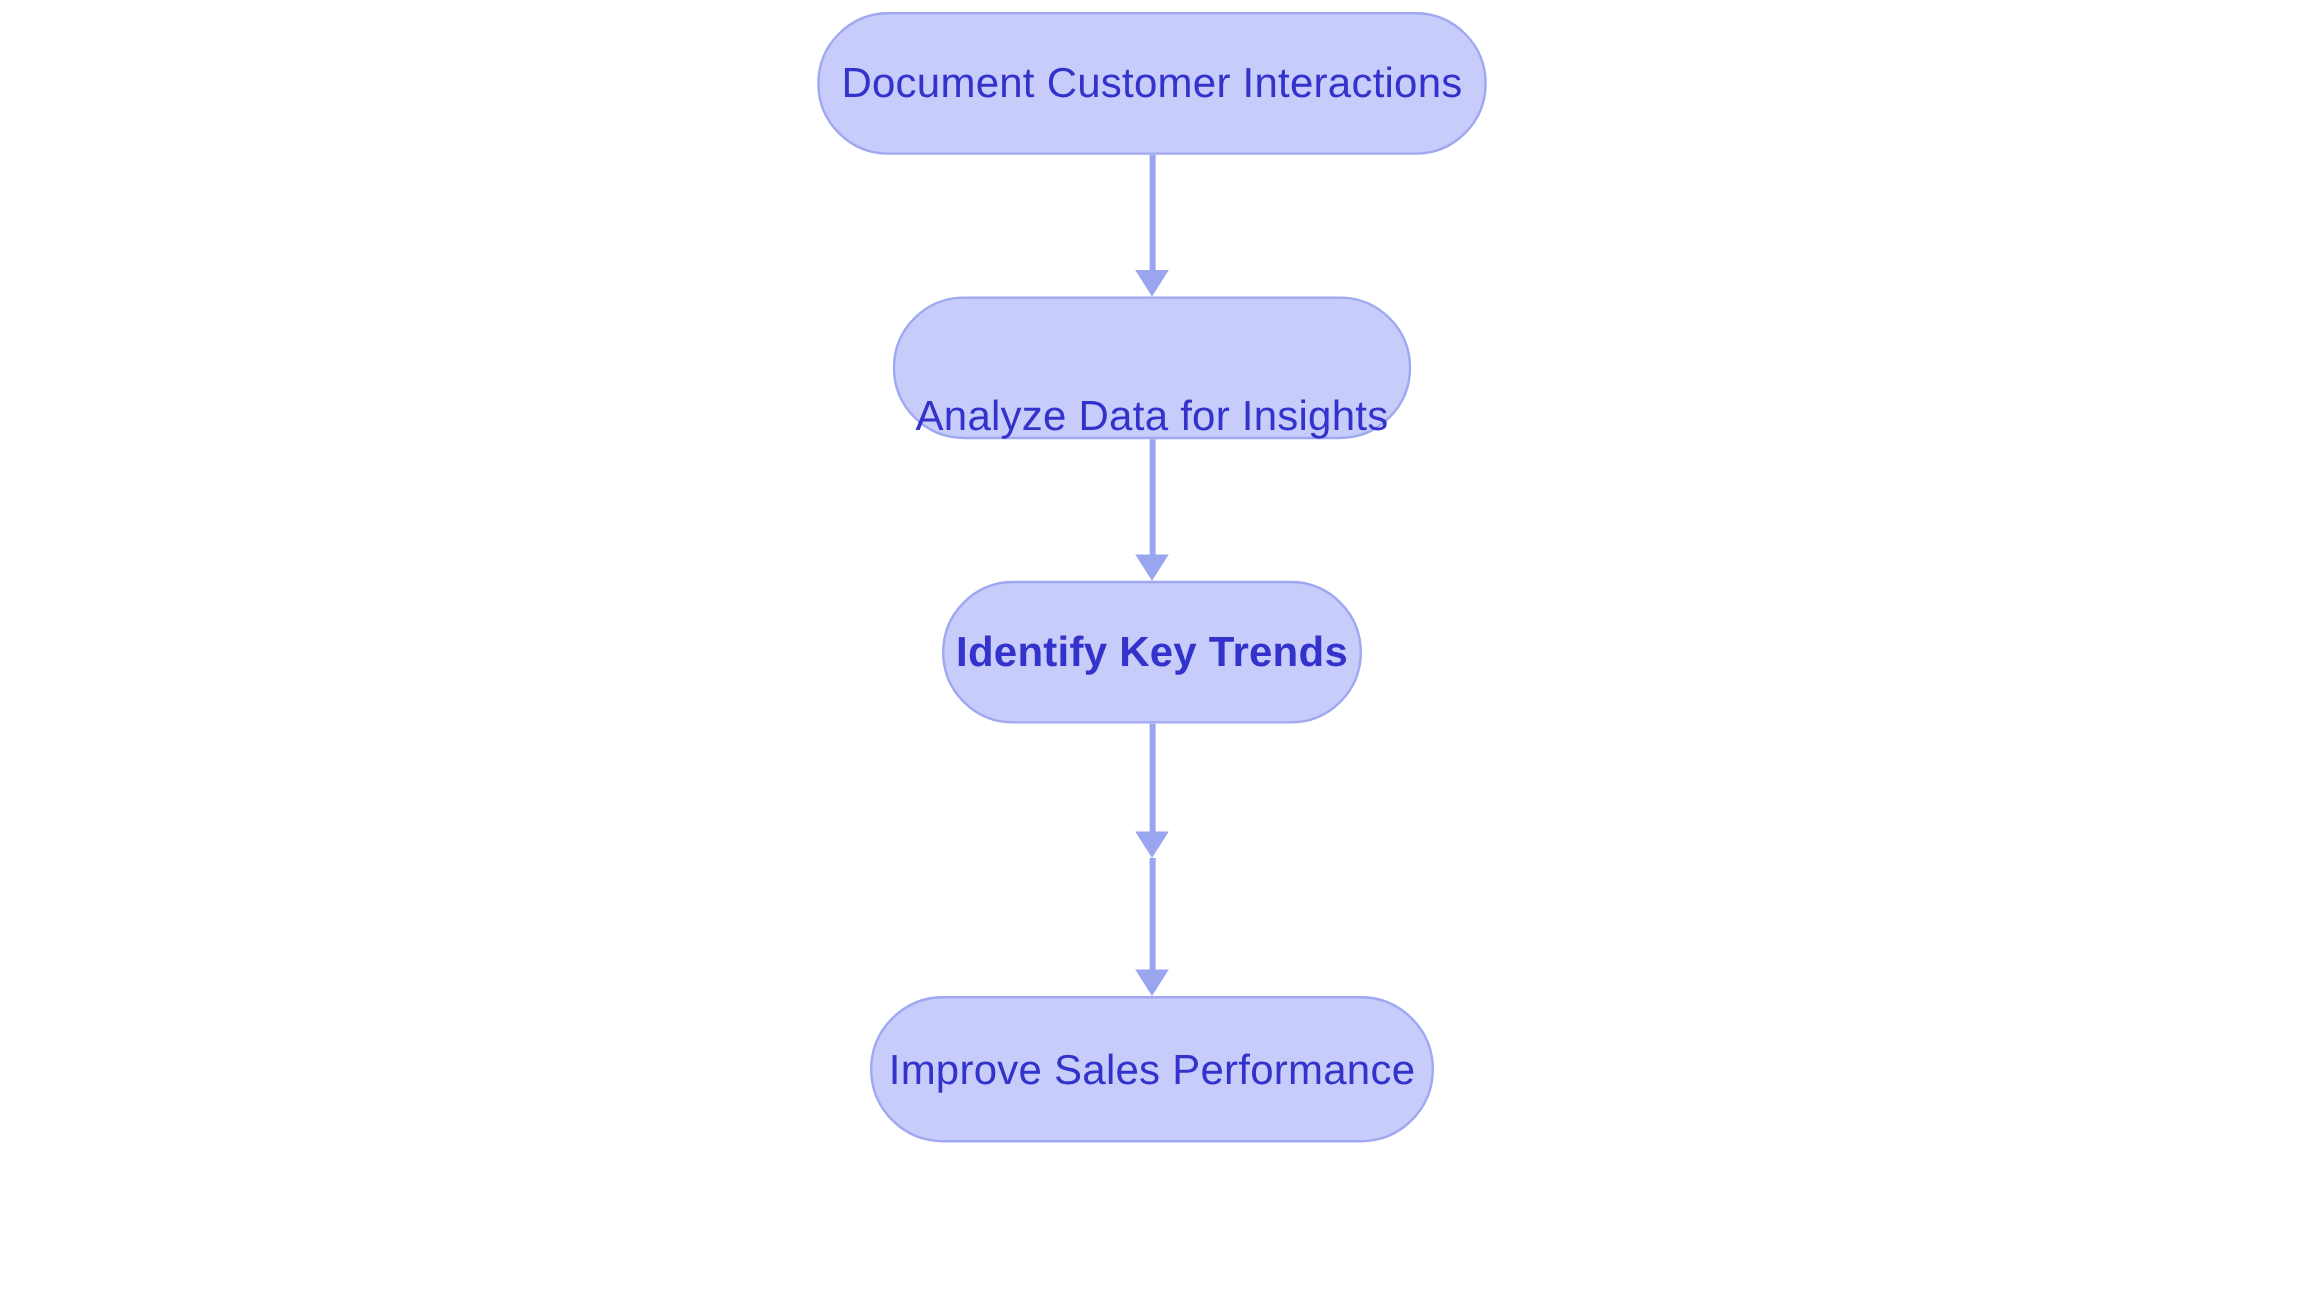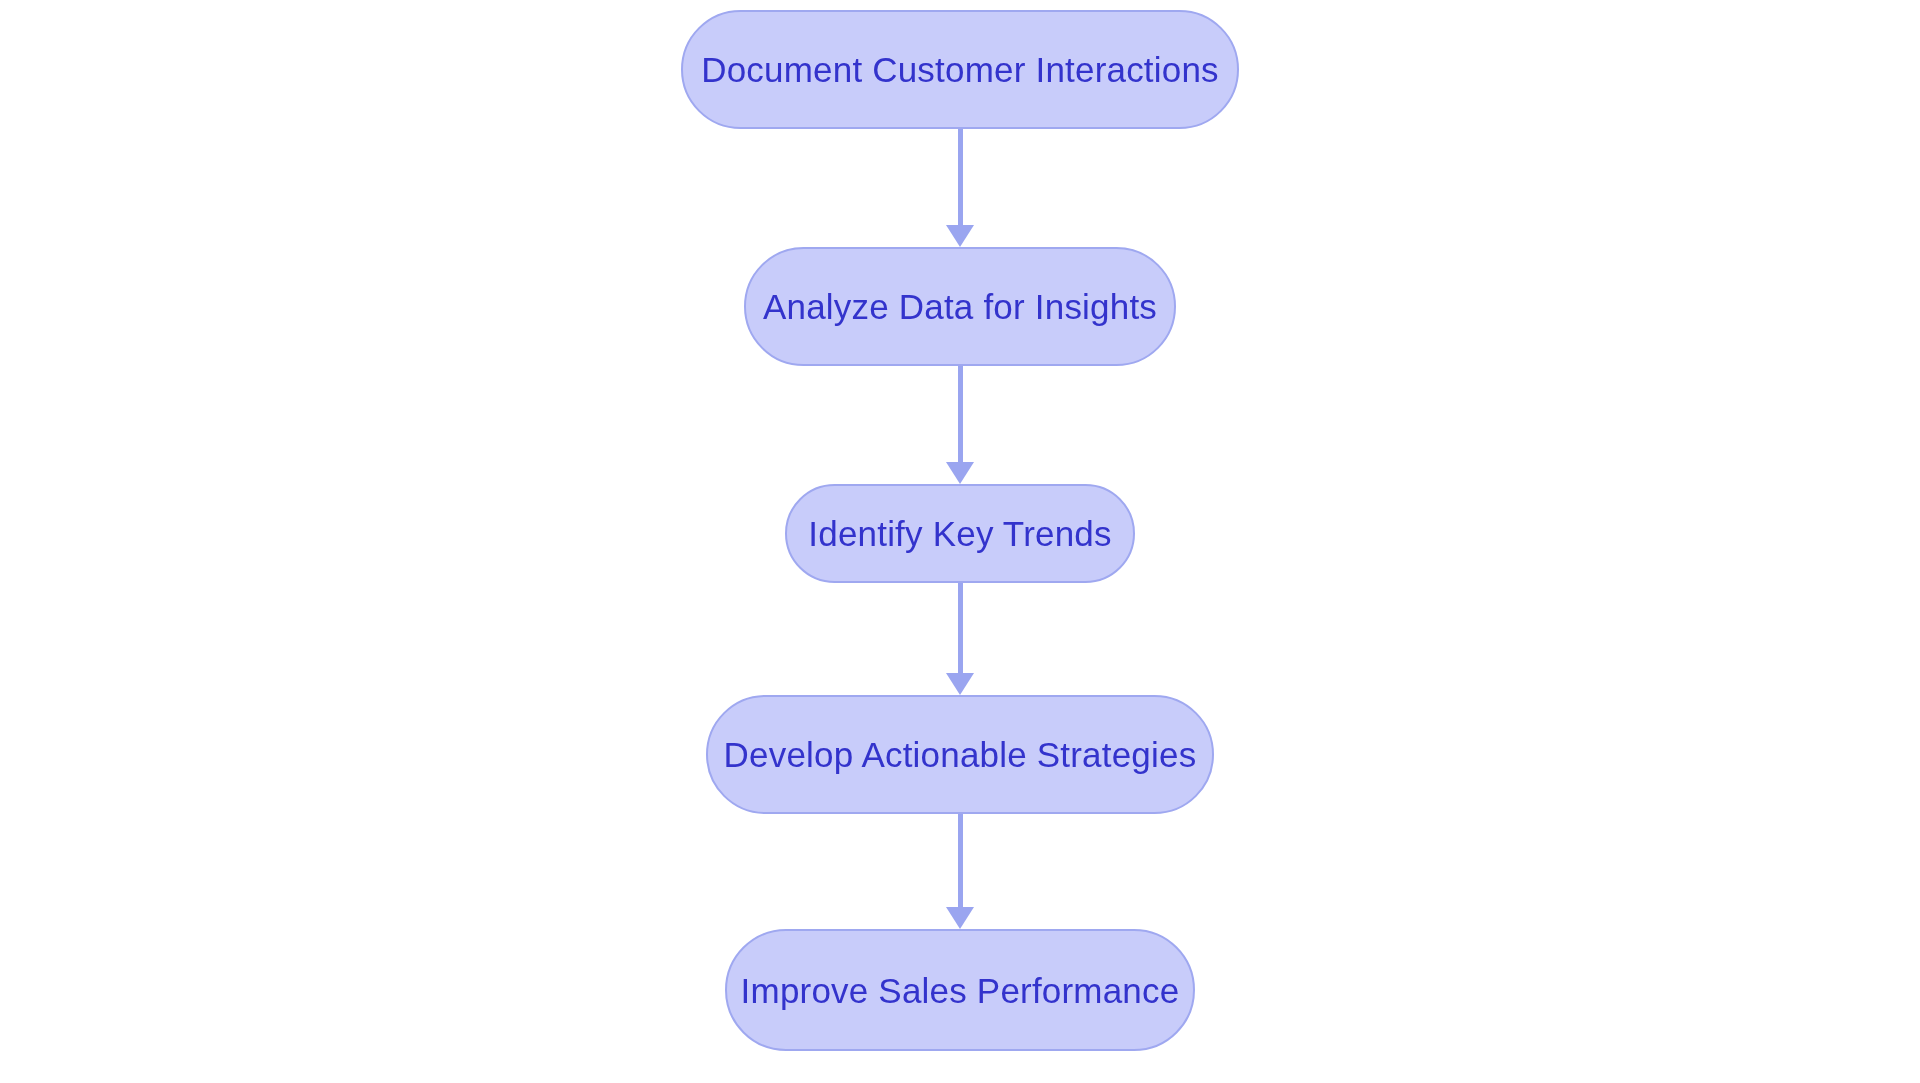--- a/index.html
+++ b/index.html
@@ -49,22 +49,22 @@
     line-height: 1;
   }
 
   .node-label {
     display: block;
     padding: 0 14px;
   }
 
   
   .node-step-1 { width: 558px; height: 119px; }
-  .node-step-2 { width: 432px; height: 119px; }
-  .node-step-3 { width: 350px; height: 99px; }
+  .node-step-2 { width: 432px; height: 119px; align-items: flex-end; }
+  .node-step-3 { width: 350px; height: 119px; font-weight: bold; }
   .node-step-4 { width: 508px; height: 119px; }
   .node-step-5 { width: 470px; height: 122px; }
 
   .connector {
     position: relative;
     width: 24px;
     display: flex;
     flex-direction: column;
     align-items: center;
     justify-content: flex-start;
@@ -121,23 +121,20 @@
 
     <div class="node node-step-3">
       <span class="node-label">Identify Key Trends</span>
     </div>
 
     <div class="connector connector-gap-3">
       <div class="connector-line"></div>
       <div class="connector-arrowhead"></div>
     </div>
 
-    <div class="node node-step-4">
-      <span class="node-label">Develop Actionable Strategies</span>
-    </div>
 
     <div class="connector connector-gap-4">
       <div class="connector-line"></div>
       <div class="connector-arrowhead"></div>
     </div>
 
     <div class="node node-step-5">
       <span class="node-label">Improve Sales Performance</span>
     </div>
 

